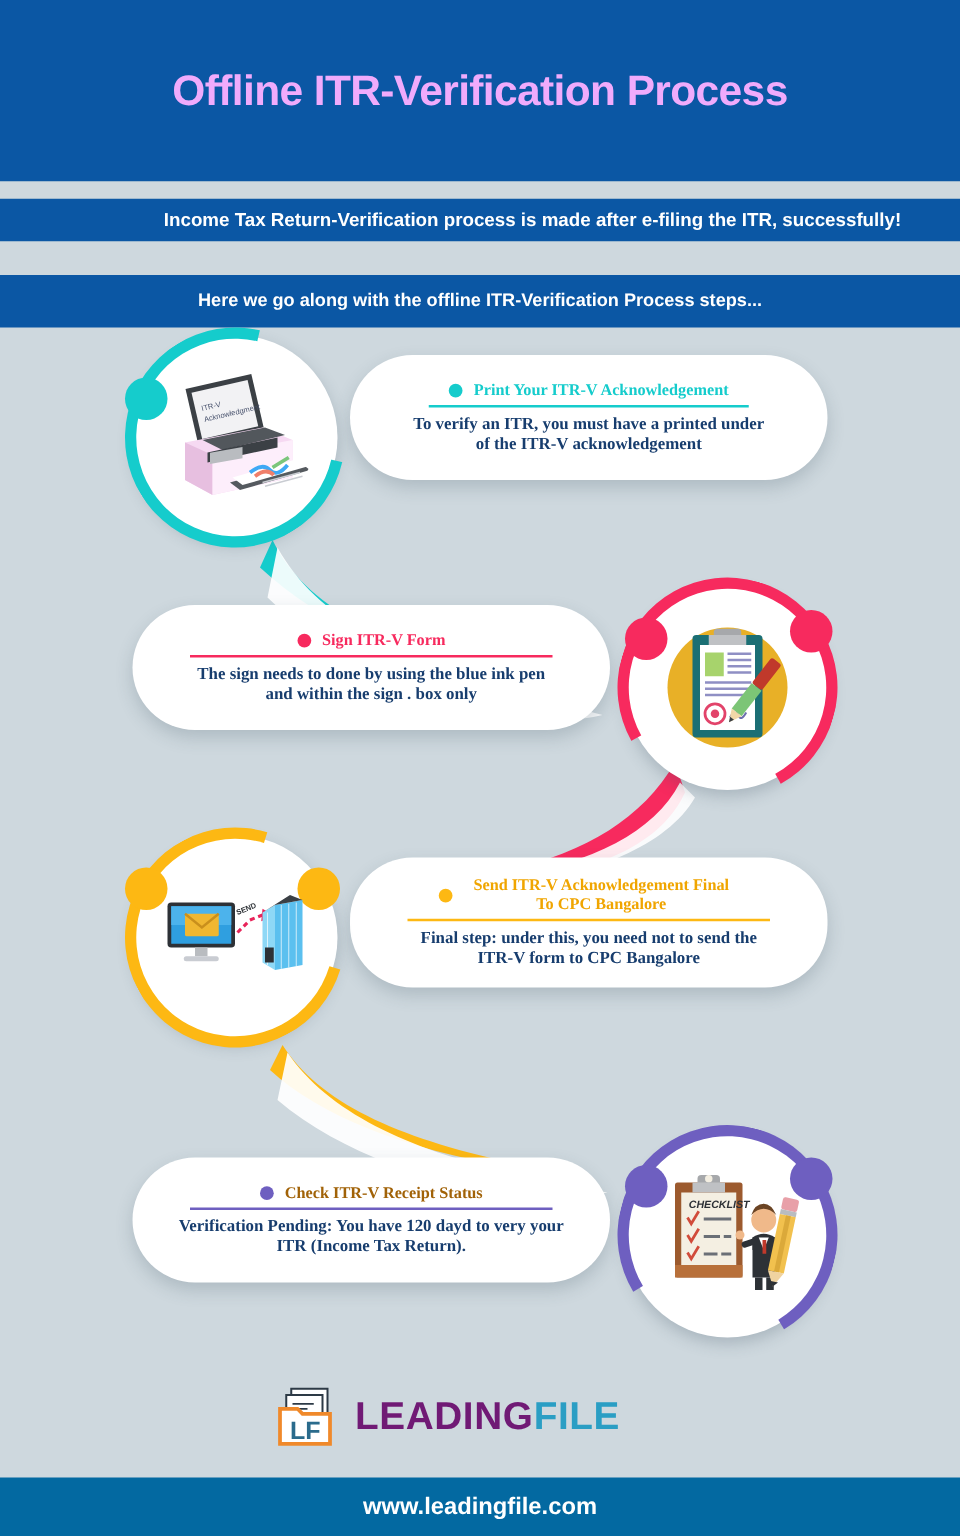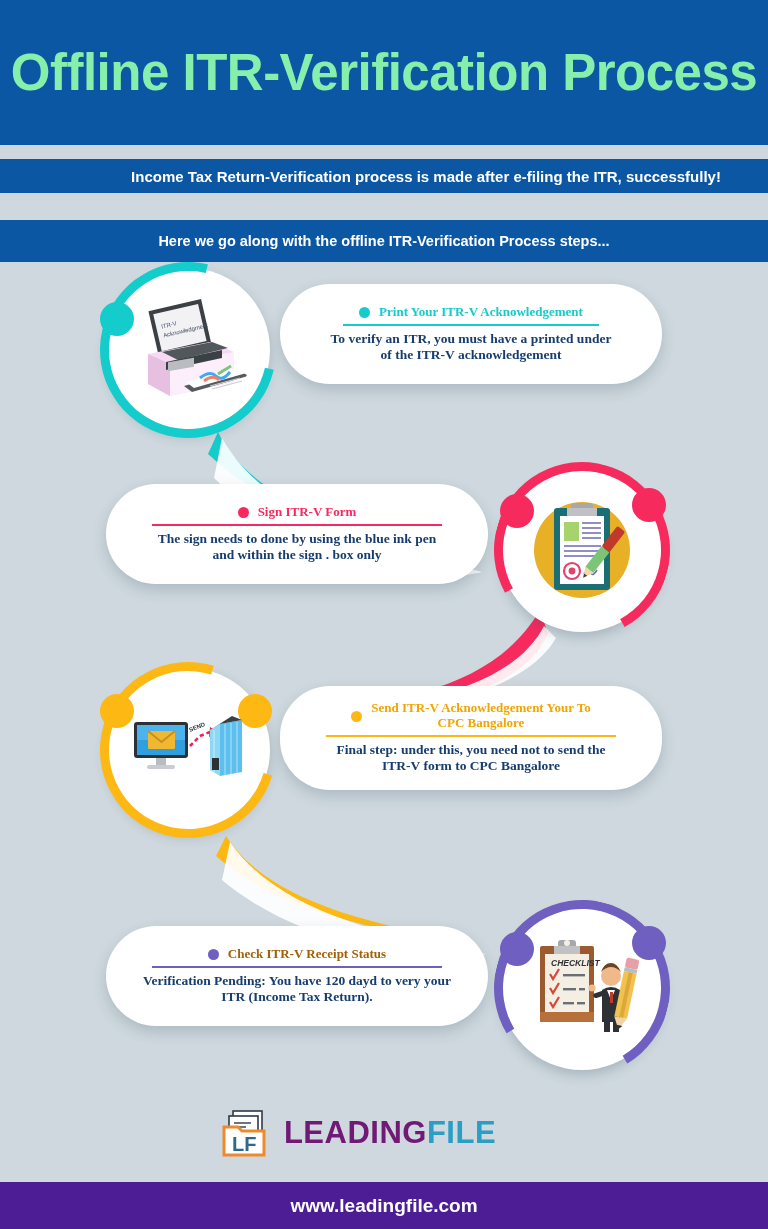--- a/index.html
+++ b/index.html
@@ -10,21 +10,21 @@
     overflow:hidden;position:relative;
   }
   .page{position:relative;width:768px;height:1229px;}
 
   
   .header-band{
     position:absolute;left:0;top:0;width:768px;height:145px;
     background:#0b57a4;display:flex;align-items:center;justify-content:center;
   }
   .header-title{
-    color:#86efac;font-size:51px;font-weight:bold;letter-spacing:-0.5px;
+    color:#f0abfc;font-size:34px;font-weight:bold;letter-spacing:-0.5px;
     text-align:center;line-height:1;white-space:nowrap;
   }
   .sub-band{
     position:absolute;left:0;width:768px;background:#0b57a4;
     display:flex;align-items:center;justify-content:center;
   }
   .sub-band.one{top:159px;height:34px;padding-left:42px;}
   .sub-band.two{top:220px;height:42px;}
   .sub-text{color:#fff;font-weight:bold;font-size:15px;white-space:nowrap;}
   .sub-band.two .sub-text{font-size:14.5px;}
@@ -75,21 +75,21 @@
     position:absolute;left:0;top:1095px;width:716px;height:75px;
     display:flex;align-items:center;justify-content:center;gap:12px;
   }
   .logo-mark{position:relative;width:52px;height:52px;}
   .logo-text{font-size:31px;font-weight:bold;letter-spacing:0.5px;}
   .logo-lead{color:#701a75;}
   .logo-file{color:#2a9ec4;}
 
   .footer-band{
     position:absolute;left:0;top:1182px;width:768px;height:47px;
-    background:#4c1d95;display:flex;align-items:center;justify-content:center;
+    background:#0369a1;display:flex;align-items:center;justify-content:center;
   }
   .footer-text{color:#fff;font-weight:bold;font-size:19px;}
 </style>
 </head>
 <body>
 
 <div class="page">
 
   <div class="header-band">
     <div class="header-title">Offline ITR-Verification Process</div>
@@ -217,21 +217,21 @@
           </svg>
         </div>
       </div>
     </div>
 
     <div class="step" style="left:0;top:408px;width:768px;height:200px;">
 
       <div class="capsule" style="left:280px;top:36px;width:382px;height:104px;">
         <div class="cap-title-row">
           <span class="cap-bullet" style="background:#fdb813;"></span>
-          <span class="cap-title" style="color:#f0a500;width:220px;">Send ITR-V Acknowledgement Your To CPC Bangalore</span>
+          <span class="cap-title" style="color:#f0a500;width:220px;">Send ITR-V Acknowledgement Final To CPC Bangalore</span>
         </div>
         <div class="cap-rule" style="background:#fdb813;width:290px;"></div>
         <div class="cap-body" style="width:300px;">Final step: under this, you need not to send the ITR-V form to CPC Bangalore</div>
       </div>
 
       <div class="medallion" style="left:98px;top:10px;">
         <div class="med-white"></div>
         <div class="med-ring" style="border-color:#fdb813 transparent #fdb813 #fdb813;transform:rotate(-28deg);"></div>
         <div class="med-dot" style="background:#fdb813;left:2px;top:34px;"></div>
         <div class="med-dot" style="background:#fdb813;left:140px;top:34px;"></div>

